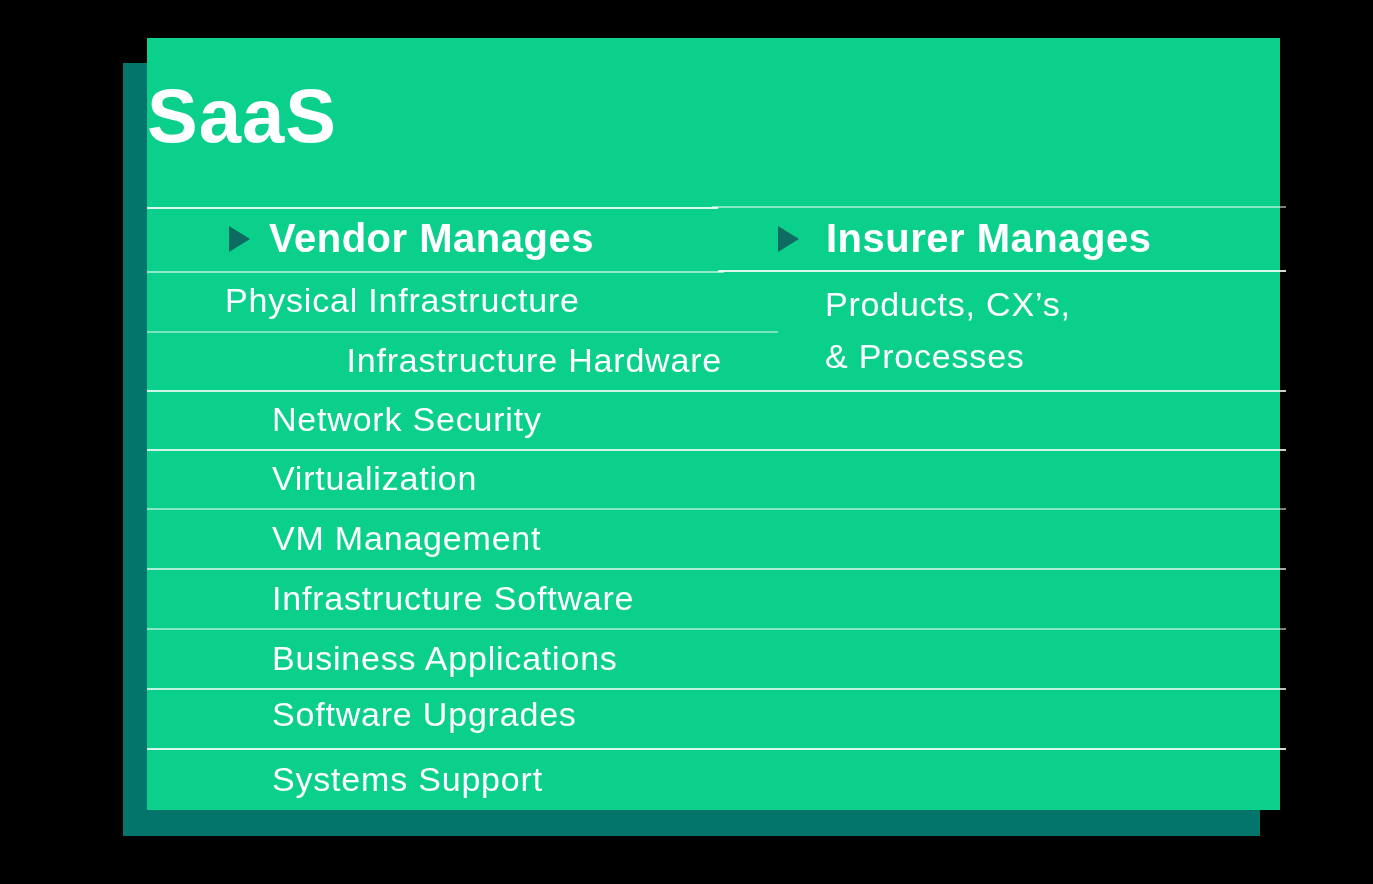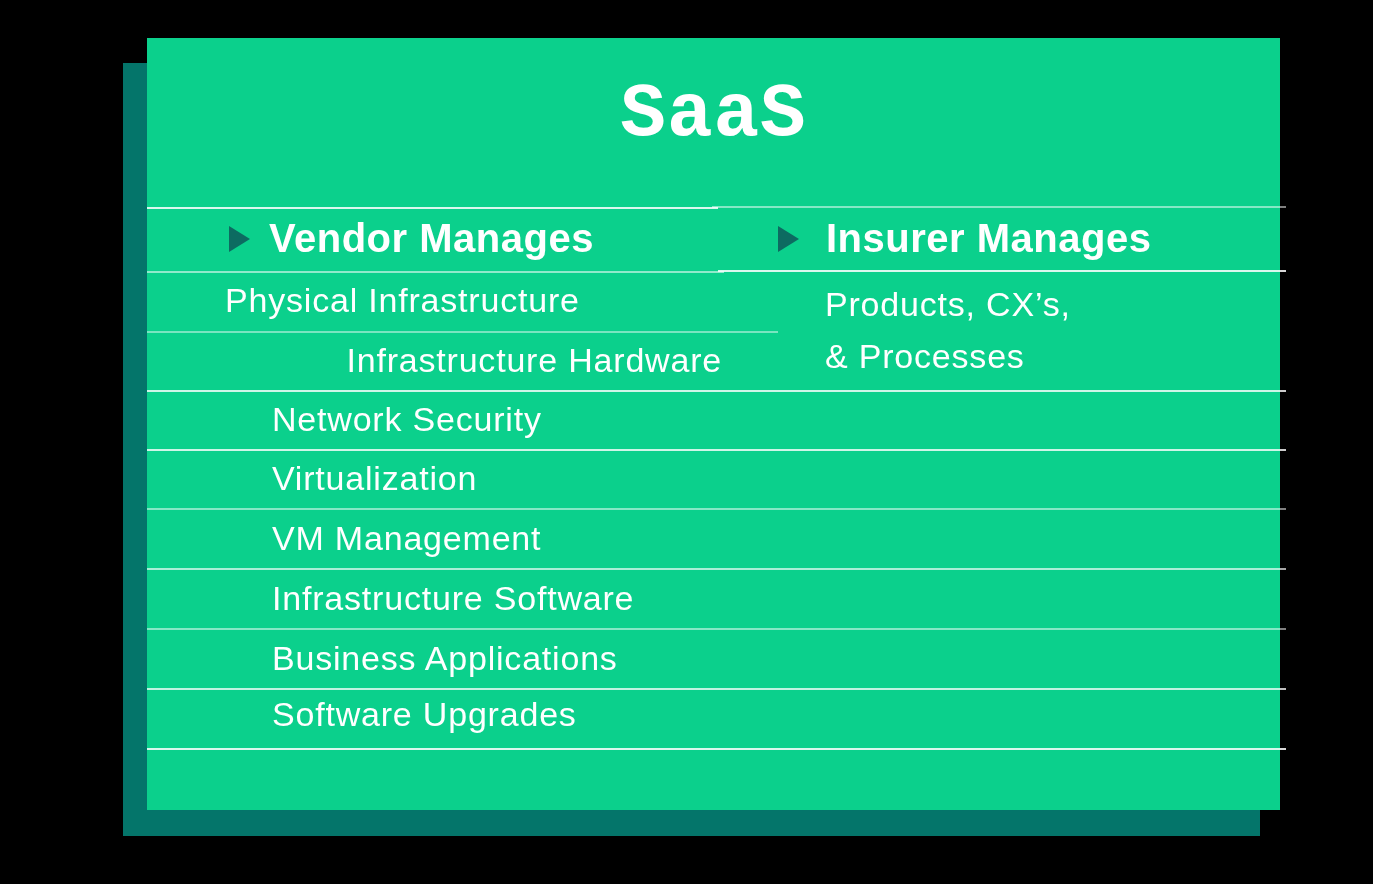--- a/index.html
+++ b/index.html
@@ -19,22 +19,22 @@
   .shadow-card{
     position:absolute;left:123px;top:63px;width:1137px;height:773px;
     background:var(--shadow);
   }
   .main-card{
     position:absolute;left:147px;top:38px;width:1133px;height:772px;
     background:var(--card);color:var(--text);
   }
   .title-area{
     position:absolute;left:0;top:0;width:100%;height:140px;
-    display:flex;align-items:center;justify-content:center;
-    padding-top:14px;box-sizing:border-box;font-family:Liberation Mono, monospace;
+    display:flex;align-items:center;justify-content:flex-start;
+    padding-top:14px;box-sizing:border-box;
   }
   .title{
     font-size:76px;font-weight:700;letter-spacing:1px;
   }
   .line{
     position:absolute;height:2px;background:#ffffff;
   }
   .row{
     position:absolute;display:flex;align-items:center;box-sizing:border-box;
   }
@@ -100,20 +100,23 @@
   </div>
   <div class="row" style="left:0;top:530px;width:575px;height:60px;padding-left:125px;">
     <span class="item">Infrastructure Software</span>
   </div>
   <div class="row" style="left:0;top:590px;width:575px;height:60px;padding-left:125px;">
     <span class="item">Business Applications</span>
   </div>
   <div class="row" style="left:0;top:650px;width:575px;height:52px;padding-left:125px;">
     <span class="item">Software Upgrades</span>
   </div>
+  <div class="row" style="left:0;top:710px;width:575px;height:62px;padding-left:125px;">
+    <span class="item">Systems Support</span>
+  </div>
 
   <div class="row" style="left:584px;top:169px;width:549px;height:63px;padding-left:47px;">
     <span class="tri tri-right"></span>
     <span class="hdr">Insurer Manages</span>
   </div>
 
   <div class="multiline-cell" style="left:584px;top:232px;width:549px;height:120px;padding-left:94px;">
     <span>Products, CX’s,</span>
     <span>&amp; Processes</span>
   </div>

